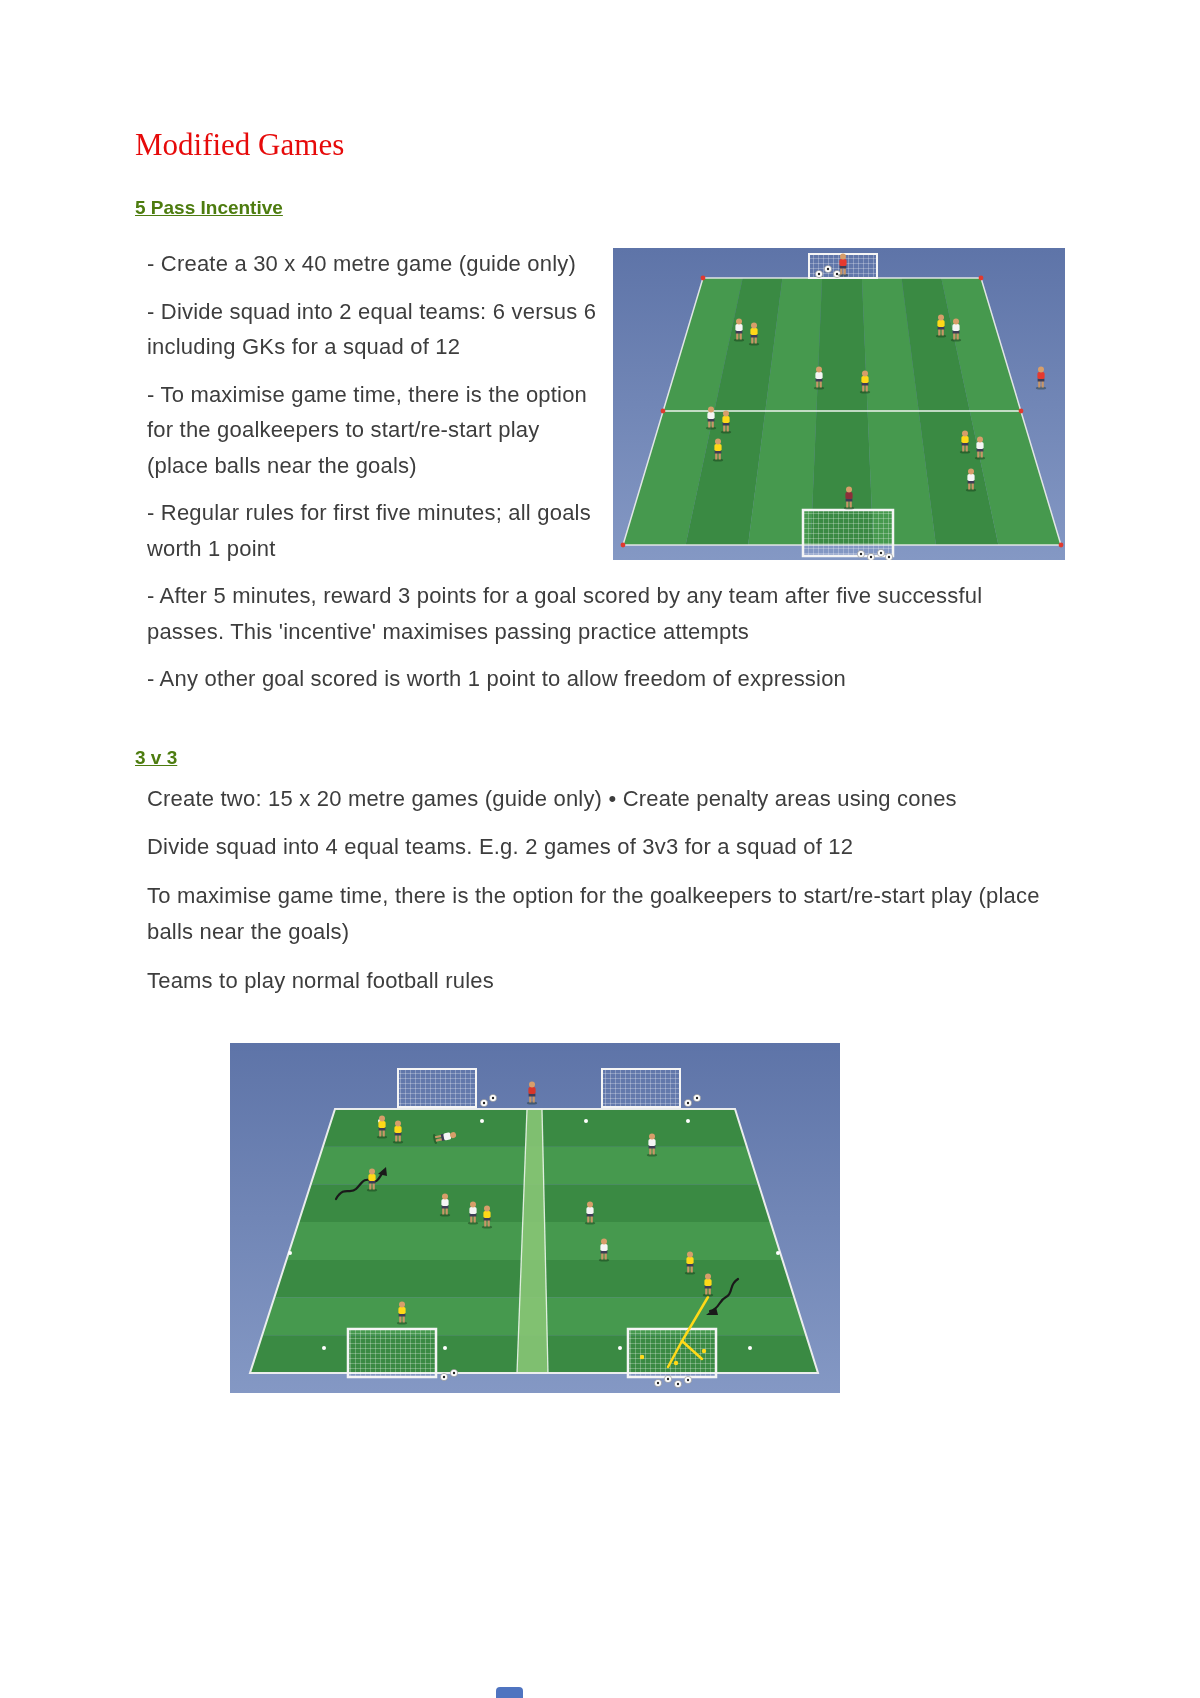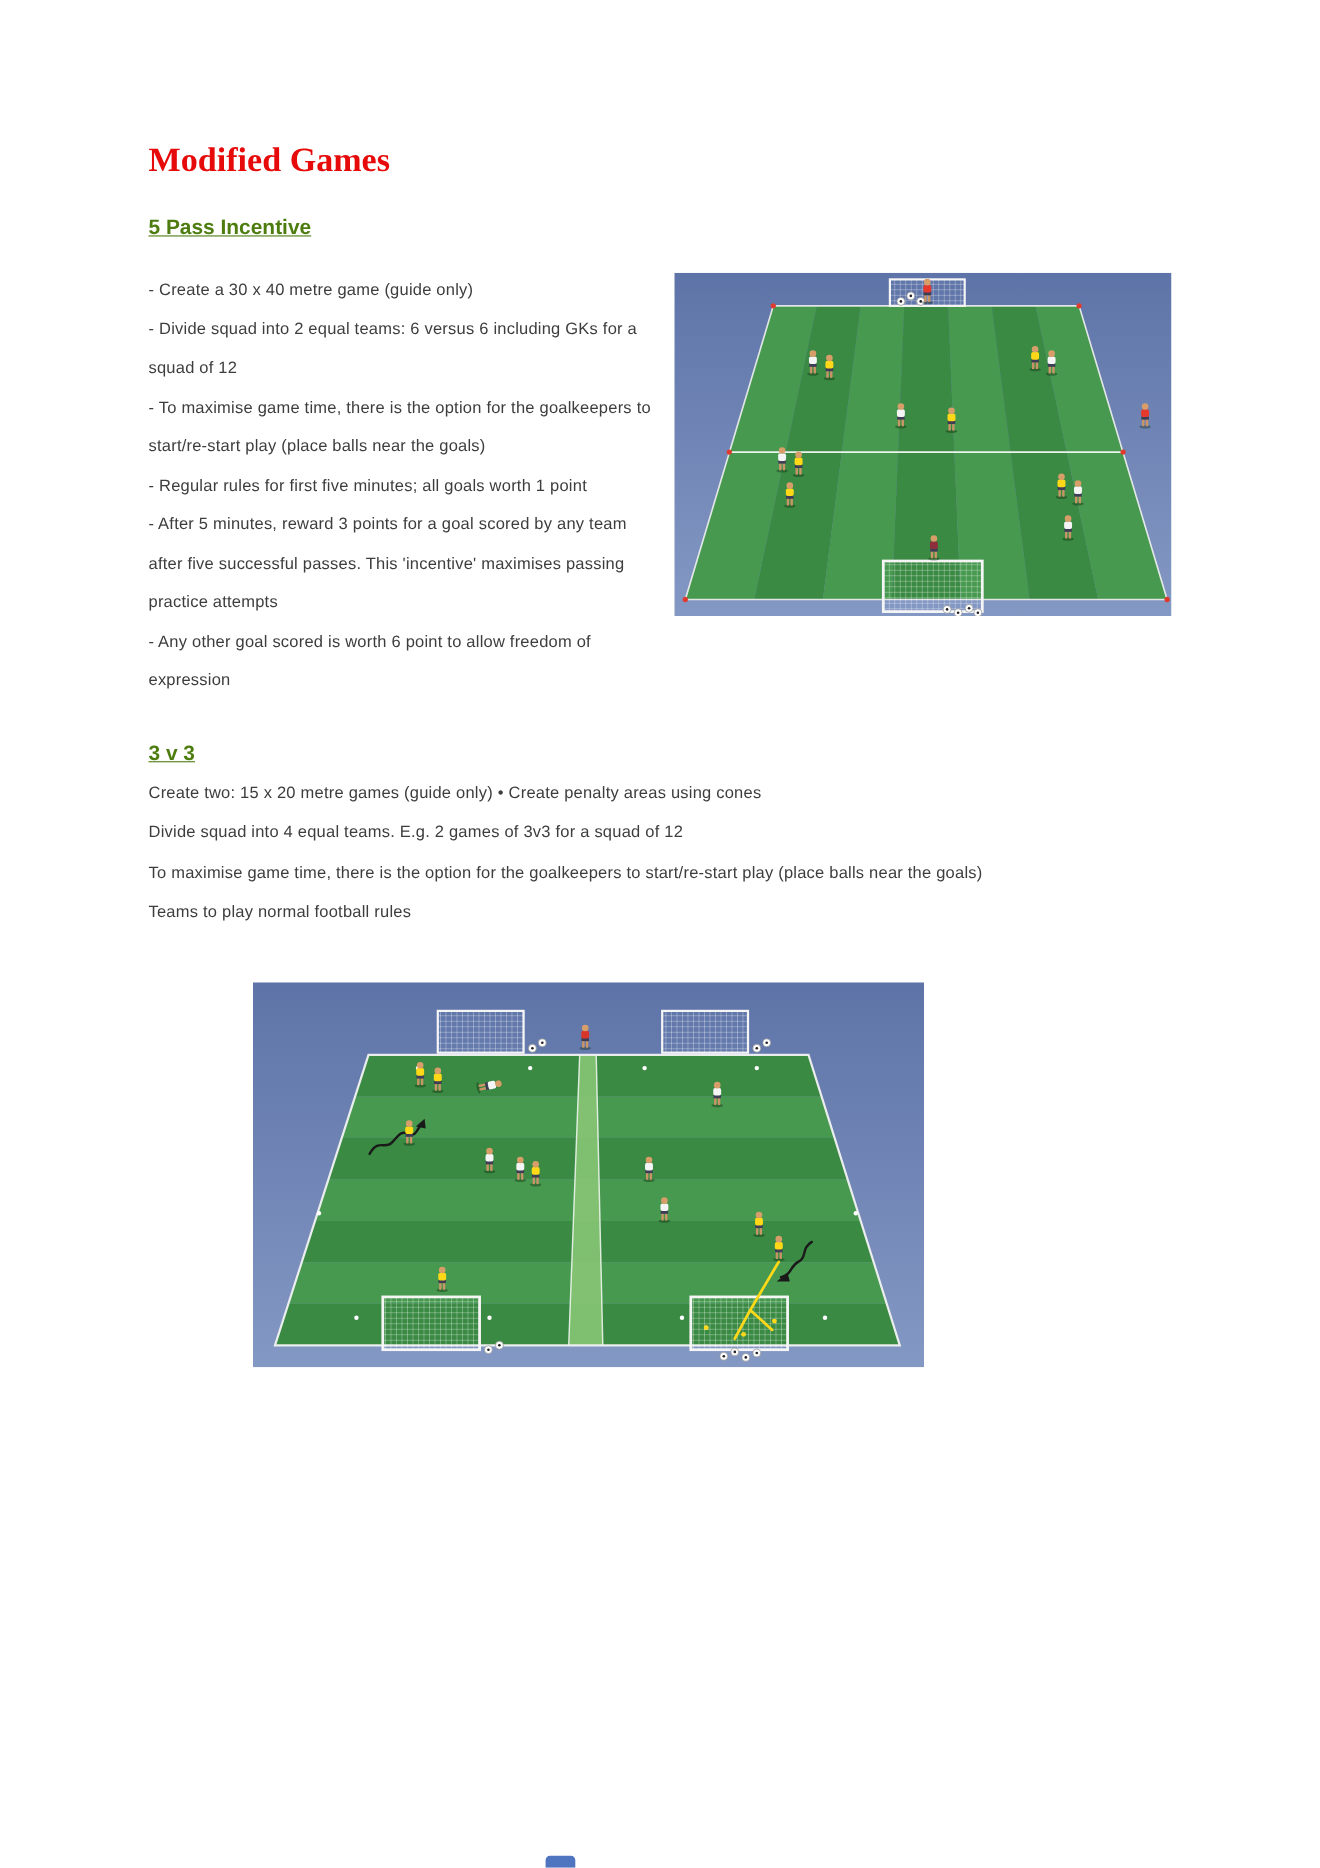--- a/index.html
+++ b/index.html
@@ -3,25 +3,25 @@
 <meta charset="utf-8">
 <style>
   html,body{margin:0;padding:0}
   body{
     width:1200px;height:1698px;background:#ffffff;position:relative;overflow:hidden;
     font-family:"Liberation Sans","DejaVu Sans",sans-serif;color:#3d3d3d;
   }
   .page{position:absolute;left:0;top:0;width:1200px;padding:127px 135px 0;box-sizing:border-box}
   h1.doc-title{
     font-family:"Liberation Serif","DejaVu Serif",serif;
-    font-size:31px;font-weight:bold;color:#e60a0a;margin:0 0 34px;
+    font-size:31px;font-weight:normal;color:#e60a0a;margin:0 0 34px;
   }
   h2.section-heading{font-size:19px;font-weight:bold;text-decoration:underline;margin:0;color:#4d7c0f}
   .sec1-body{margin-top:27px}
-  .line{font-size:15px;line-height:35.5px;margin:0;letter-spacing:.2px}
+  .line{font-size:22px;line-height:35.5px;margin:12px;letter-spacing:.2px}
   figure{margin:0}
   .diagram-1{float:right;width:452px;height:312px;margin:2px 0 6px 10px}
   .sec2{clear:both;padding-top:38px}
   .sec2 h2{margin-bottom:6px}
   .sec2 .line{line-height:36.5px}
   .diagram-2{width:610px;height:350px;margin:44px 0 0 95px}
   svg{display:block}
   .defs-holder{position:absolute;width:0;height:0;overflow:hidden}
   .page-bottom-artifact{
     position:absolute;left:496px;top:1687px;width:27px;height:11px;
@@ -126,21 +126,21 @@
             <use href="#p" x="428" y="140" color="#e6392e"></use>
           </g>
         </svg>
       </figure>
 
       <p class="line">- Create a 30 x 40 metre game (guide only)</p>
       <p class="line">- Divide squad into 2 equal teams: 6 versus 6 including GKs for a squad of 12</p>
       <p class="line">- To maximise game time, there is the option for the goalkeepers to start/re-start play (place balls near the goals)</p>
       <p class="line">- Regular rules for first five minutes; all goals worth 1 point</p>
       <p class="line">- After 5 minutes, reward 3 points for a goal scored by any team after five successful passes. This 'incentive' maximises passing practice attempts</p>
-      <p class="line">- Any other goal scored is worth 6 point to allow freedom of expression</p>
+      <p class="line">- Any other goal scored is worth 1 point to allow freedom of expression</p>
     </div>
   </section>
 
   <section class="sec2">
     <h2 class="section-heading">3 v 3</h2>
     <p class="line">Create two: 15 x 20 metre games (guide only) • Create penalty areas using cones</p>
     <p class="line">Divide squad into 4 equal teams. E.g. 2 games of 3v3 for a squad of 12</p>
     <p class="line">To maximise game time, there is the option for the goalkeepers to start/re-start play (place balls near the goals)</p>
     <p class="line">Teams to play normal football rules</p>
 

